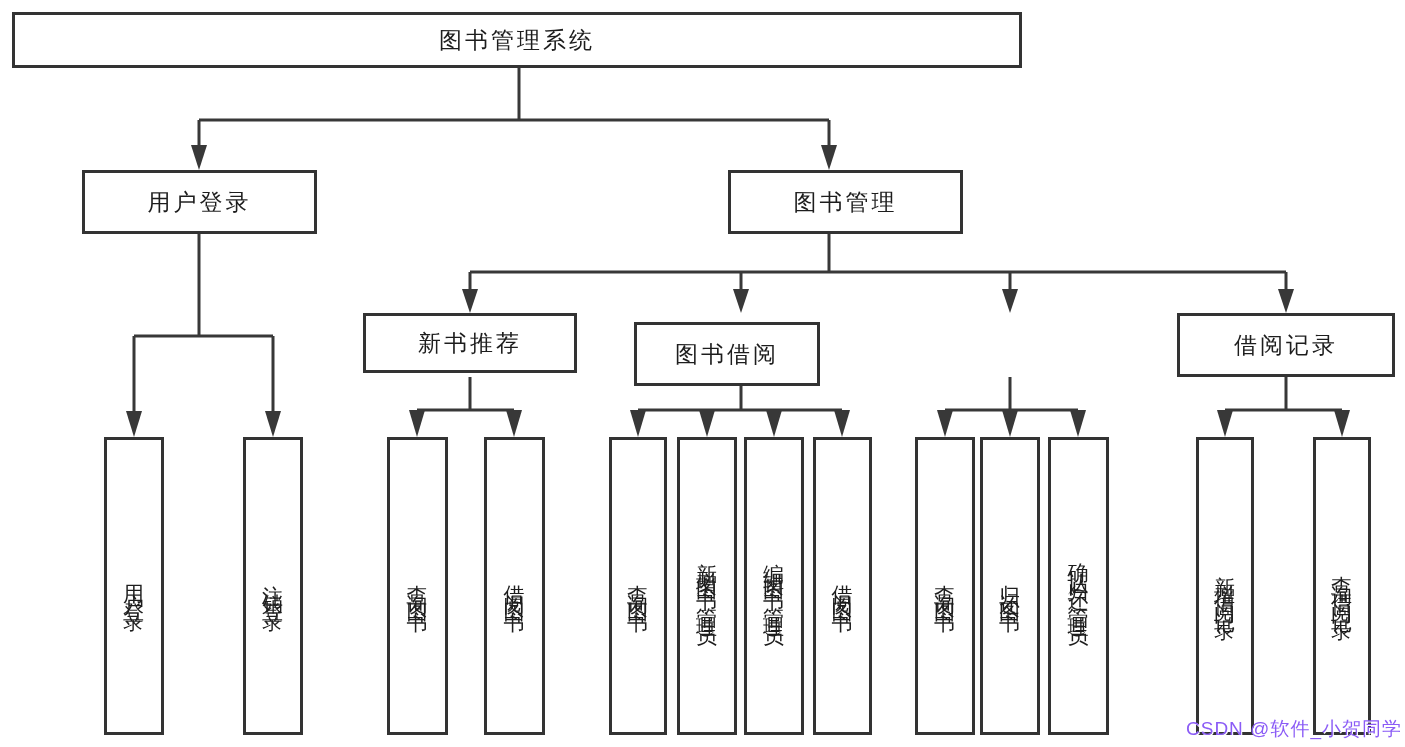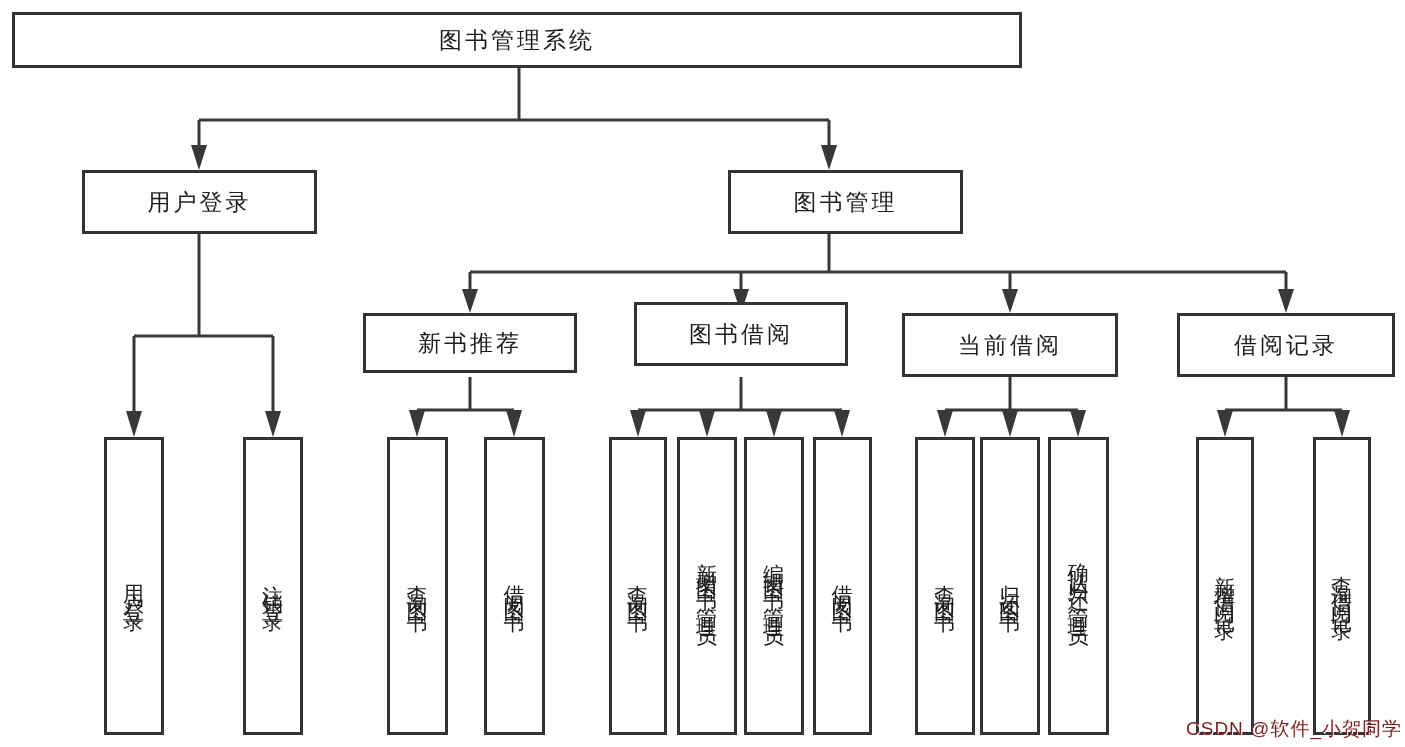--- a/index.html
+++ b/index.html
@@ -30,21 +30,21 @@
     font-size:21px;
     letter-spacing:9px;
     line-height:1;
     color:#1d1d1d;
     max-height:96%;
   }
   .watermark{
     position:absolute;
     left:1186px;top:716px;
     font-size:19px;
-    color:#7f1d1d;
+    color:#8b5cf6;
     letter-spacing:1px;
     white-space:nowrap;
     text-shadow:1px 1px 0 #ffffff;
   }
 </style>
 </head>
 <body>
 
 <div class="stage">
 
@@ -105,25 +105,22 @@
   <div class="box h" style="left:82px;top:170px;width:235px;height:64px">
     <span>用户登录</span>
   </div>
   <div class="box h" style="left:728px;top:170px;width:235px;height:64px">
     <span>图书管理</span>
   </div>
 
   <div class="box h" style="left:363px;top:313px;width:214px;height:60px">
     <span>新书推荐</span>
   </div>
-  <div class="box h" style="left:634px;top:302px;width:214px;height:64px">
+  <div class="box h" style="left:634px;top:322px;width:186px;height:64px">
     <span>图书借阅</span>
-  </div>
-  <div class="box h" style="left:902px;top:313px;width:216px;height:64px">
-    <span>当前借阅</span>
   </div>
   <div class="box h" style="left:1177px;top:313px;width:218px;height:64px">
     <span>借阅记录</span>
   </div>
 
   <div class="box" style="left:104px;top:437px;width:60px;height:298px">
     <span class="vt">用户登录</span>
   </div>
   <div class="box" style="left:243px;top:437px;width:60px;height:298px">
     <span class="vt">注销登录</span>

